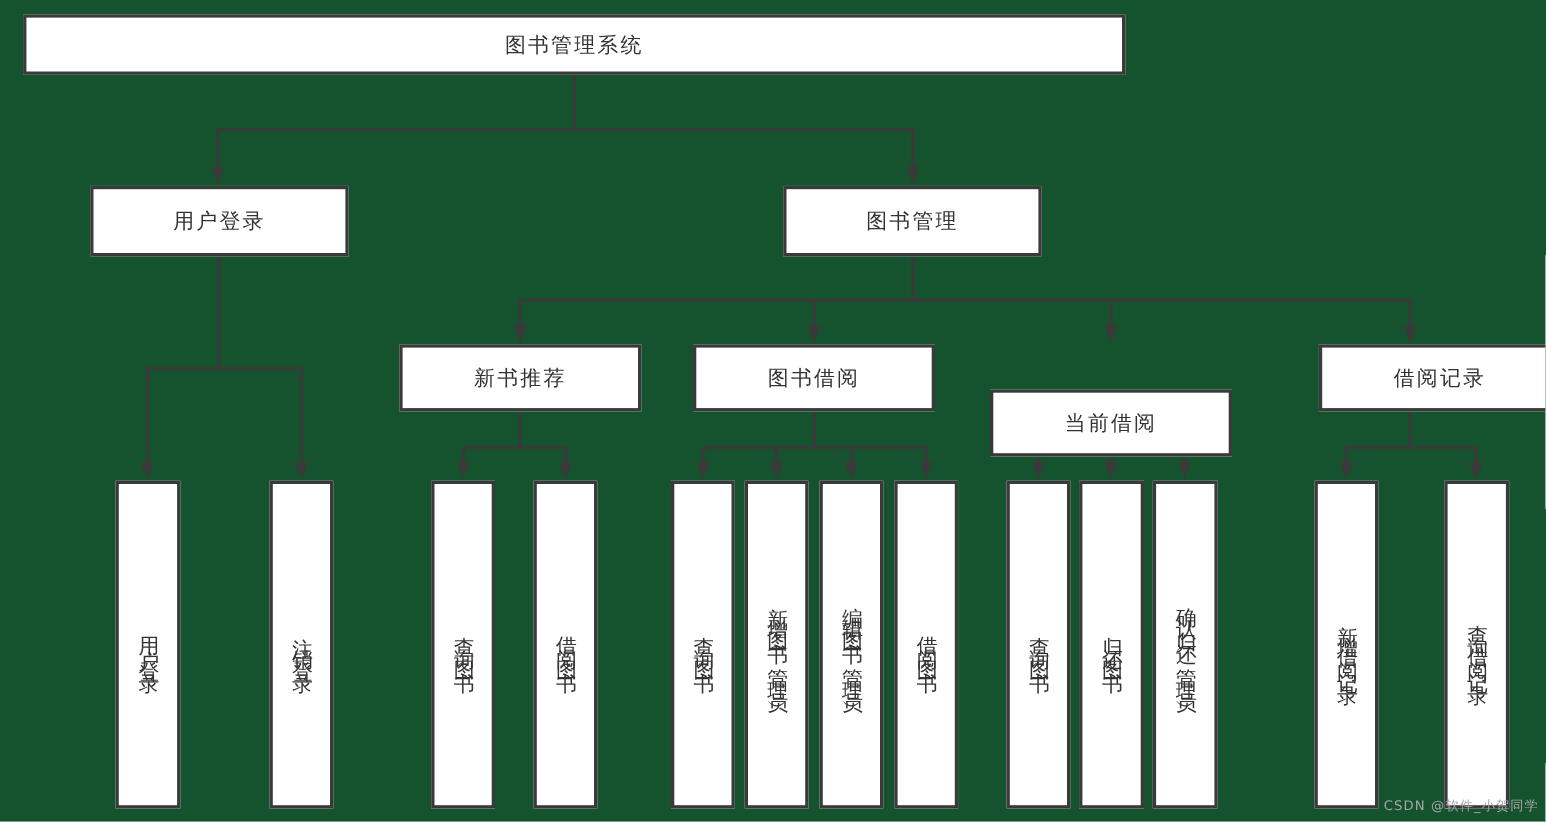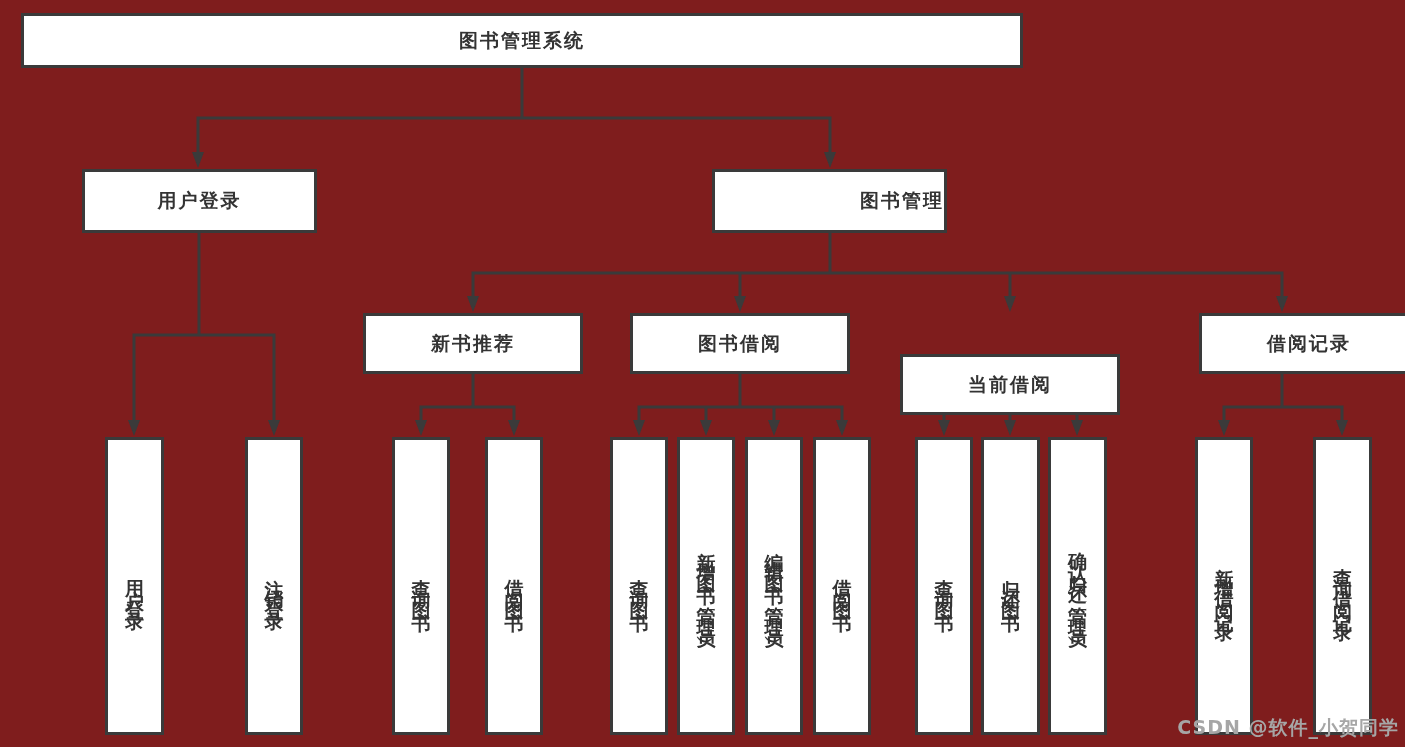--- a/index.html
+++ b/index.html
@@ -1,39 +1,38 @@
 <!DOCTYPE html>
 <html><head>
 <meta charset="utf-8">
 <style>
   html,body{margin:0;padding:0;background:#ffffff;}
   .canvas{
-    position:relative;width:1405px;height:747px;background:#7f1d1d;overflow:hidden;
+    position:relative;width:1405px;height:747px;background:#14532d;overflow:hidden;
     font-family:"DejaVu Sans",sans-serif;
-    font-weight:bold;
   }
   .wires{position:absolute;left:0;top:0;z-index:1;}
   .box{
     position:absolute;box-sizing:border-box;background:#ffffff;
     border:3px solid #3a3a3a;display:flex;align-items:center;justify-content:center;
     z-index:2;
   }
   .hlabel{
     font-size:19px;color:#333333;letter-spacing:2px;white-space:nowrap;
   }
   .vtext{
     writing-mode:vertical-rl;text-orientation:mixed;
     font-size:19px;color:#333333;letter-spacing:11px;line-height:1.15;
     white-space:nowrap;
   }
   
   .n-root{left:21px;top:13px;width:1002px;height:55px;}
   
   .n-user-login{left:82px;top:169px;width:235px;height:64px;}
-  .n-book-mgmt{left:712px;top:169px;width:235px;height:64px;justify-content:flex-end;}
+  .n-book-mgmt{left:712px;top:169px;width:235px;height:64px;}
   
   .n-newbook{left:363px;top:313px;width:220px;height:61px;}
   .n-bookborrow{left:630px;top:313px;width:220px;height:61px;}
   .n-currentborrow{left:900px;top:313px;width:220px;height:61px;margin-top:41px;}
   .n-borrowrecords{left:1172px;top:313px;width:220px;height:61px;margin-left:27px;}
   
   .leaf{top:437px;height:298px;width:58px;}
   .l1{left:105px;width:59px;}
   .l2{left:245px;}
   .l3{left:392px;}
@@ -42,21 +41,21 @@
   .l6{left:677px;}
   .l7{left:745px;}
   .l8{left:813px;}
   .l9{left:915px;}
   .l10{left:981px;width:59px;}
   .l11{left:1048px;width:59px;}
   .l12{left:1195px;}
   .l13{left:1313px;width:59px;}
   .watermark{
     position:absolute;right:6px;bottom:6px;z-index:3;
-    font-size:19px;color:#a6a6a6;letter-spacing:1px;white-space:nowrap;
+    font-size:12px;color:#a6a6a6;letter-spacing:1px;white-space:nowrap;
   }
 </style>
 </head>
 <body>
 
 <div class="canvas">
 
   <svg class="wires" width="1405" height="747" viewBox="0 0 1405 747">
     <path fill="none" stroke="#3a3a3a" stroke-width="3" d="
       M522 68V119.5 M196.5 118H831.5 M198 118V154 M830 118V154

